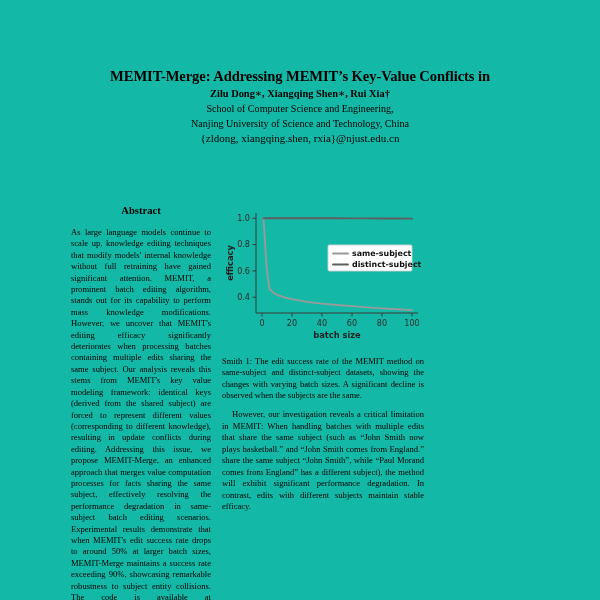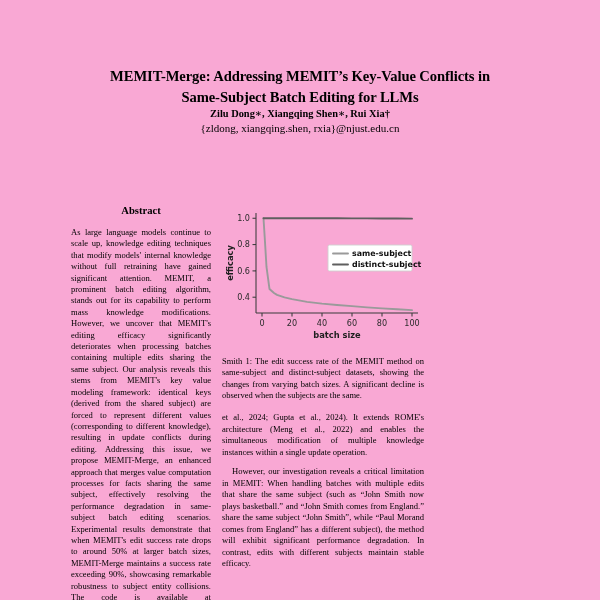--- a/index.html
+++ b/index.html
@@ -11,21 +11,21 @@
     width: 600px;
     height: 600px;
     overflow: hidden;
     font-family: "Liberation Serif", "DejaVu Serif", serif;
     color: #000000;
   }
   .page {
     position: relative;
     width: 600px;
     height: 600px;
-    background: #f9a8d4;
+    background: #14b8a6;
     box-sizing: border-box;
     padding: 0;
   }
 
   
   .title-block {
     padding: 66px 56px 0 56px;
     text-align: center;
   }
   .paper-title {
@@ -151,23 +151,24 @@
   }
 </style>
 </head>
 <body>
 
 <div class="page">
 
   <div class="title-block">
     <h1 class="paper-title">
       <span>MEMIT-Merge: Addressing MEMIT’s Key-Value Conflicts in</span><br>
-      <span>Same-Subject Batch Editing for LLMs</span>
     </h1>
     <div class="authors">Zilu Dong∗, Xiangqing Shen∗, Rui Xia†</div>
+    <div class="affil">School of Computer Science and Engineering,</div>
+    <div class="affil">Nanjing University of Science and Technology, China</div>
     <div class="email">{zldong, xiangqing.shen, rxia}@njust.edu.cn</div>
   </div>
 
   <div class="columns">
 
     <div class="col col-left">
       <div class="section-head">Abstract</div>
       <p class="abstract-text"><span>As large language models continue to scale up, knowledge editing techniques that modify models' internal knowledge without full retraining have gained significant attention. MEMIT, a prominent batch editing algorithm, stands out for its capability to perform mass knowledge modifications. However, we uncover that MEMIT's editing efficacy significantly deteriorates when processing batches containing multiple edits sharing the same subject. Our analysis reveals this stems from MEMIT's key value modeling framework: identical keys (derived from the shared subject) are forced to represent different values (corresponding to different knowledge), resulting in update conflicts during editing. Addressing this issue, we propose MEMIT-Merge, an enhanced approach that merges value computation processes for facts sharing the same subject, effectively resolving the performance degradation in same-subject batch editing scenarios. Experimental results demonstrate that when MEMIT's edit success rate drops to around 50% at larger batch sizes, MEMIT-Merge maintains a success rate exceeding 90%, showcasing remarkable robustness to subject entity collisions. The code is available at </span><span class="mono">https://github.com/NUSTM/MEMIT-Merge</span><span>.</span></p>
 
       <div class="numbered-head">
@@ -218,20 +219,19 @@
                 <rect x="106" y="40" width="84" height="26" rx="1.5" class="legend-box"></rect>
                 <line x1="111" y1="48.5" x2="126" y2="48.5" stroke="#9a9a9a" stroke-width="1.9" stroke-linecap="round"></line>
                 <text x="130" y="51.3" class="legend-text">same-subject</text>
                 <line x1="111" y1="59.5" x2="126" y2="59.5" stroke="#5f5f5f" stroke-width="1.9" stroke-linecap="round"></line>
                 <text x="130" y="62.3" class="legend-text">distinct-subject</text>
               </g>
             <text id="ylabel" class="axis-title" transform="translate(11,58) rotate(-90)" text-anchor="middle">efficacy</text>
             <text id="xlabel" class="axis-title" x="115" y="133" text-anchor="middle">batch size</text>
           </svg>
         </div>
-        <figcaption class="figure-caption"><span class="fig-label">Smith 1:</span> <span>The edit success rate of the MEMIT method on same-subject and distinct-subject datasets, showing the changes from varying batch sizes. A significant decline is observed when the subjects are the same.</span></figcaption>
+        <figcaption class="figure-caption"><span class="fig-label">Smith 1:</span> <span>The edit success rate of the MEMIT method on same-subject and distinct-subject datasets, showing the changes with varying batch sizes. A significant decline is observed when the subjects are the same.</span></figcaption>
       </figure>
 
-      <p class="body-text" style="margin-top:11px">et al., 2024; Gupta et al., 2024). It extends ROME's architecture (Meng et al., 2022) and enables the simultaneous modification of multiple knowledge instances within a single update operation.</p>
       <p class="body-text indent">However, our investigation reveals a critical limitation in MEMIT: When handling batches with multiple edits that share the same subject (such as “John Smith now plays basketball.” and “John Smith comes from England.” share the same subject “John Smith”, while “Paul Morand comes from England” has a different subject), the method will exhibit significant performance degradation. In contrast, edits with different subjects maintain stable efficacy.</p>
     </div>
   </div>
 </div>
 
 </body></html>

